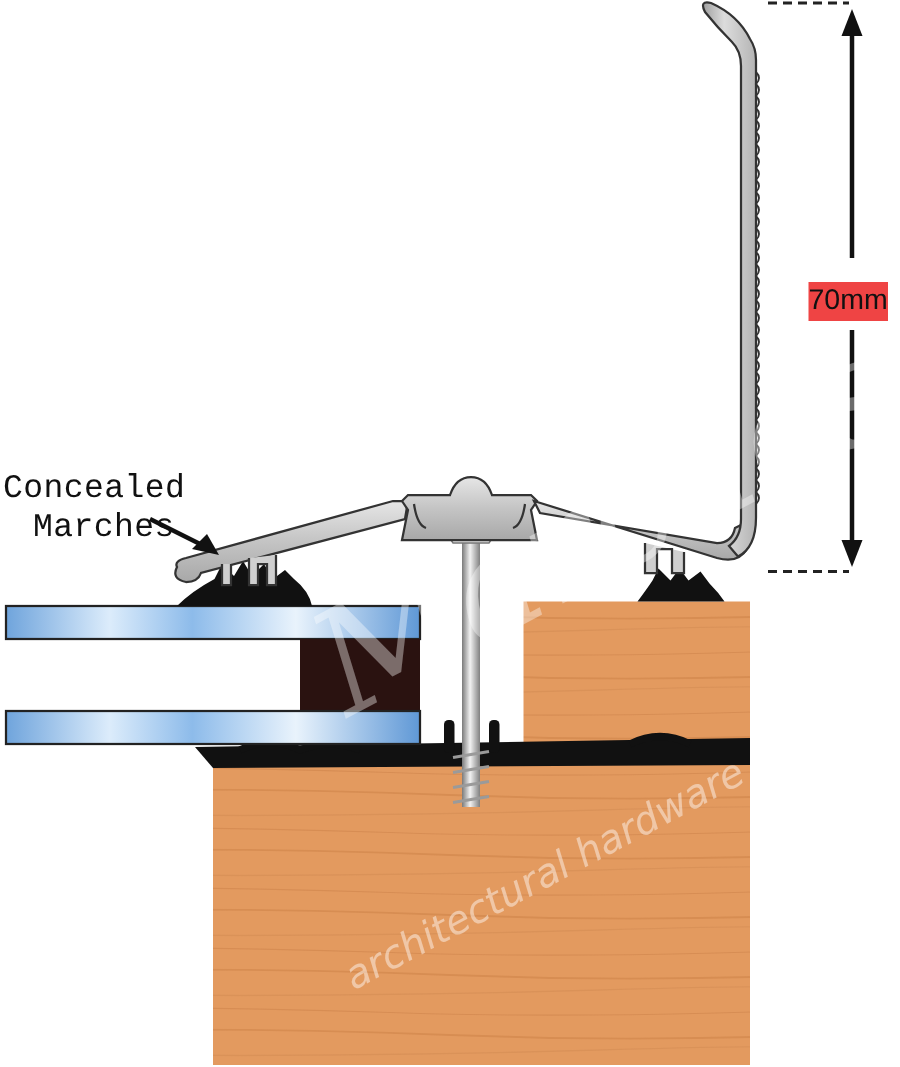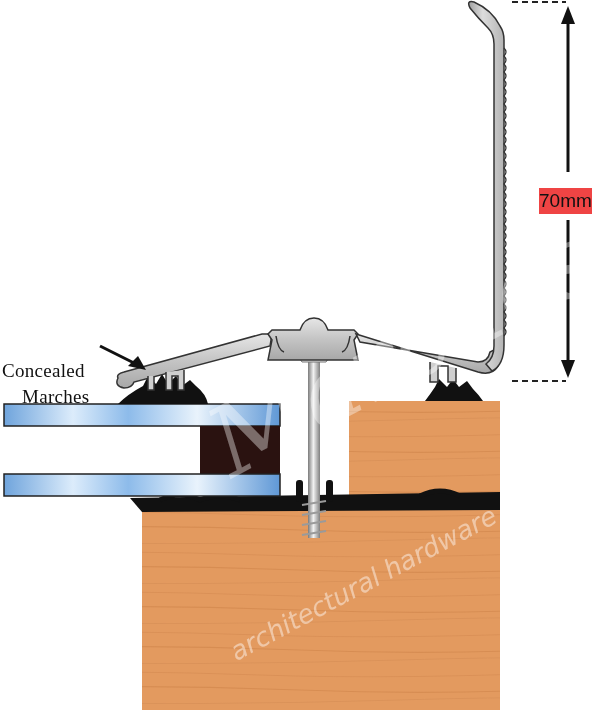--- a/index.html
+++ b/index.html
@@ -1,25 +1,24 @@
 <!DOCTYPE html>
 <html><head>
 <meta charset="utf-8">
 <style>
   html, body { margin: 0; padding: 0; background: #ffffff; }
   body { width: 600px; height: 711px; position: relative; overflow: hidden; }
   #canvas { position: absolute; left: 0; top: 0; width: 600px; height: 711px; }
   .callout {
     position: absolute;
-    font-family: Liberation Serif, serif;
-    font-size: 19px;
+    font-family: Liberation Mono, monospace;
+    font-size: 22px;
     line-height: 24px;
     color: #111;
     letter-spacing: 0.3px;
-    margin-top: 45px;
   }
   .callout-l1 { left: 2px; top: 314px; }
   .callout-l2 { left: 22px; top: 340px; }
   .dim-label {
     position: absolute;
     left: 539px; top: 188px;
     font-family: "Liberation Sans", sans-serif;
     font-size: 19px;
     color: #111;
     background: #ef4444;

